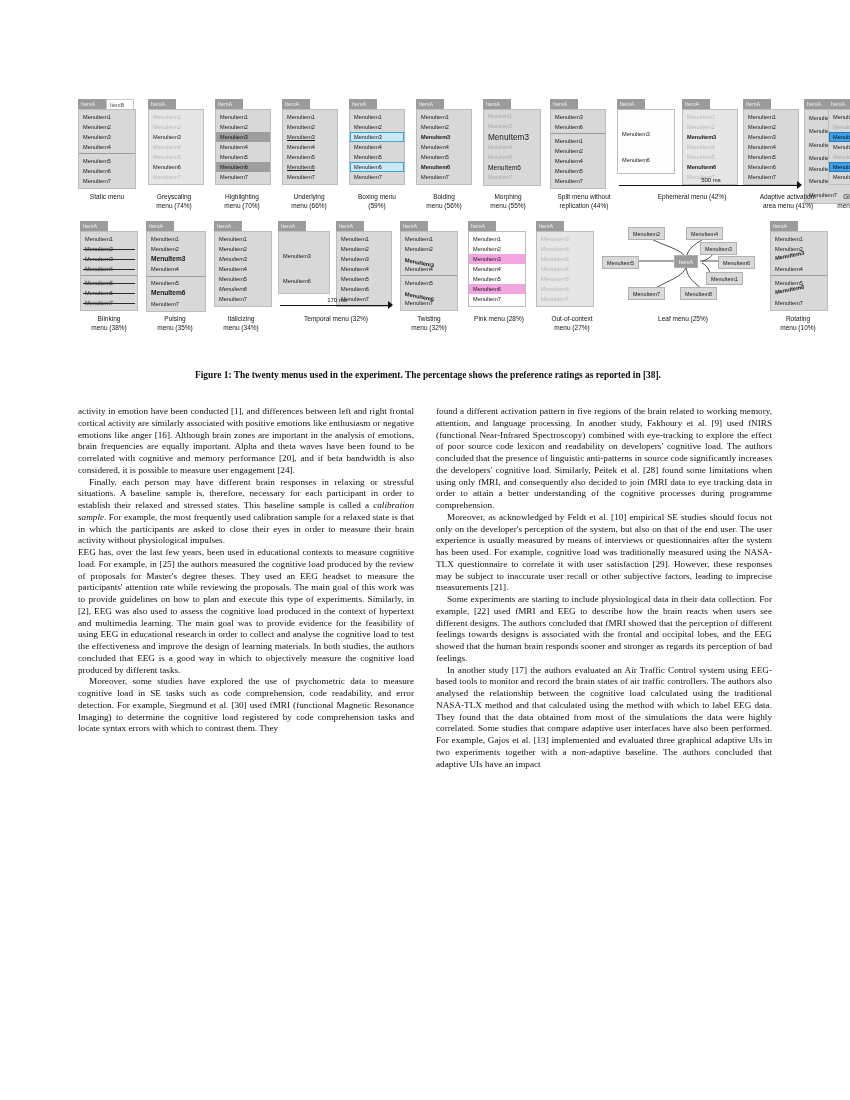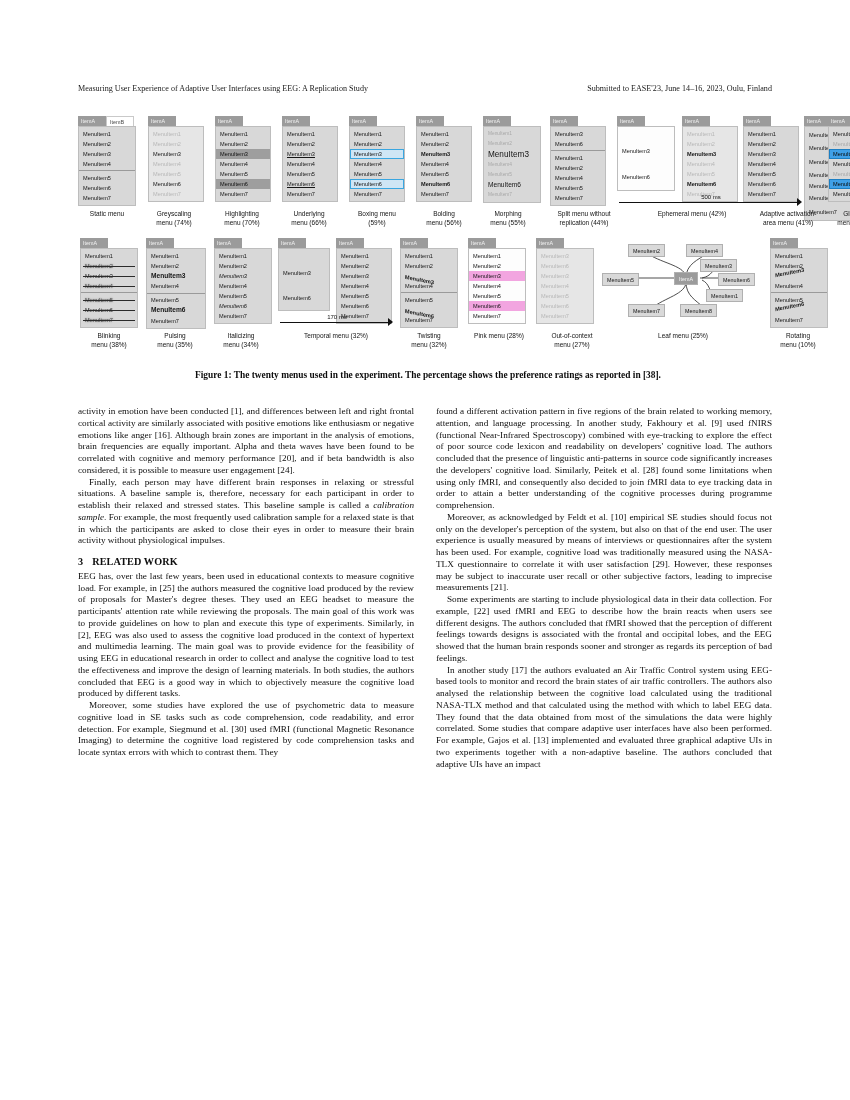--- a/index.html
+++ b/index.html
@@ -15,21 +15,21 @@
 
   
   .runhead {
     position:absolute; left:78px; top:84px; width:694px;
     display:flex; justify-content:space-between; align-items:baseline;
     font-size:8.1px; letter-spacing:.02px; color:#1a1a1a;
   }
   .runhead span { white-space:nowrap; }
 
   
-  .figure { position:absolute; left:78px; top:116px; width:700px; }
+  .figure { position:absolute; left:78px; top:99px; width:700px; }
 
   .row { position:relative; }
   .row1 { height:92px; }
   .row2 { height:90px; }
 
   .menu {
     position:absolute;
     font-family:"Liberation Sans", sans-serif;
     font-size:5.6px;
     line-height:1;
@@ -125,24 +125,20 @@
     text-indent:0; letter-spacing:.1px;
   }
   .col h2 .num { margin-right:9px; }
   em { font-style:italic; }
 </style>
 </head>
 <body>
 
 <div class="page">
 
-  <div class="runhead">
-    <span>Measuring User Experience of Adaptive User Interfaces using EEG: A Replication Study</span>
-    <span>Submitted to EASE'23, June 14–16, 2023, Oulu, Finland</span>
-  </div>
 
   <div class="figure">
 
     <div class="row row1">
 
       <div class="menu" style="left:0px; top:0px; width:58px;">
         <div class="tabrow">
           <div class="tab" style="width:28px;">ItemA</div>
           <div class="tab inactive" style="width:28px;">ItemB</div>
         </div>
@@ -528,21 +524,20 @@
     <div class="caption" style="left:456px; top:216px; width:76px;"><span>Out-of-context</span><br><span>menu (27%)</span></div>
     <div class="caption" style="left:534px; top:216px; width:142px;"><span>Leaf menu (25%)</span></div>
     <div class="caption" style="left:686px; top:216px; width:68px;"><span>Rotating</span><br><span>menu (10%)</span></div>
   </div>
 
   <div class="figcap">Figure 1: The twenty menus used in the experiment. The percentage shows the preference ratings as reported in [38].</div>
 
   <div class="col colL">
     <p class="noind">activity in emotion have been conducted [1], and differences between left and right frontal cortical activity are similarly associated with positive emotions like enthusiasm or negative emotions like anger [16]. Although brain zones are important in the analysis of emotions, brain frequencies are equally important. Alpha and theta waves have been found to be correlated with cognitive and memory performance [20], and if beta bandwidth is also considered, it is possible to measure user engagement [24].</p>
     <p><span>Finally, each person may have different brain responses in relaxing or stressful situations. A baseline sample is, therefore, necessary for each participant in order to establish their relaxed and stressed states. This baseline sample is called a </span><em>calibration sample</em><span>. For example, the most frequently used calibration sample for a relaxed state is that in which the participants are asked to close their eyes in order to measure their brain activity without physiological impulses.</span></p>
-    <h2><span class="num">3</span><span>RELATED WORK</span></h2>
     <p class="noind">EEG has, over the last few years, been used in educational contexts to measure cognitive load. For example, in [25] the authors measured the cognitive load produced by the review of proposals for Master's degree theses. They used an EEG headset to measure the participants' attention rate while reviewing the proposals. The main goal of this work was to provide guidelines on how to plan and execute this type of experiments. Similarly, in [2], EEG was also used to assess the cognitive load produced in the context of hypertext and multimedia learning. The main goal was to provide evidence for the feasibility of using EEG in educational research in order to collect and analyse the cognitive load to test the effectiveness and improve the design of learning materials. In both studies, the authors concluded that EEG is a good way in which to objectively measure the cognitive load produced by different tasks.</p>
     <p>Moreover, some studies have explored the use of psychometric data to measure cognitive load in SE tasks such as code comprehension, code readability, and error detection. For example, Siegmund et al. [30] used fMRI (functional Magnetic Resonance Imaging) to determine the cognitive load registered by code comprehension tasks and locate syntax errors with which to contrast them. They</p>
   </div>
 
   <div class="col colR">
     <p class="noind">found a different activation pattern in five regions of the brain related to working memory, attention, and language processing. In another study, Fakhoury et al. [9] used fNIRS (functional Near-Infrared Spectroscopy) combined with eye-tracking to explore the effect of poor source code lexicon and readability on developers' cognitive load. The authors concluded that the presence of linguistic anti-patterns in source code significantly increases the developers' cognitive load. Similarly, Peitek et al. [28] found some limitations when using only fMRI, and consequently also decided to join fMRI data to eye tracking data in order to attain a better understanding of the cognitive processes during programme comprehension.</p>
     <p>Moreover, as acknowledged by Feldt et al. [10] empirical SE studies should focus not only on the developer's perception of the system, but also on that of the end user. The user experience is usually measured by means of interviews or questionnaires after the system has been used. For example, cognitive load was traditionally measured using the NASA-TLX questionnaire to correlate it with user satisfaction [29]. However, these responses may be subject to inaccurate user recall or other subjective factors, leading to imprecise measurements [21].</p>
     <p>Some experiments are starting to include physiological data in their data collection. For example, [22] used fMRI and EEG to describe how the brain reacts when users see different designs. The authors concluded that fMRI showed that the perception of different feelings towards designs is associated with the frontal and occipital lobes, and the EEG showed that the human brain responds sooner and stronger as regards its perception of bad feelings.</p>
     <p>In another study [17] the authors evaluated an Air Traffic Control system using EEG-based tools to monitor and record the brain states of air traffic controllers. The authors also analysed the relationship between the cognitive load calculated using the traditional NASA-TLX method and that calculated using the method with which to label EEG data. They found that the data obtained from most of the simulations the data were highly correlated. Some studies that compare adaptive user interfaces have also been performed. For example, Gajos et al. [13] implemented and evaluated three graphical adaptive UIs in two experiments together with a non-adaptive baseline. The authors concluded that adaptive UIs have an impact</p>
   </div>

